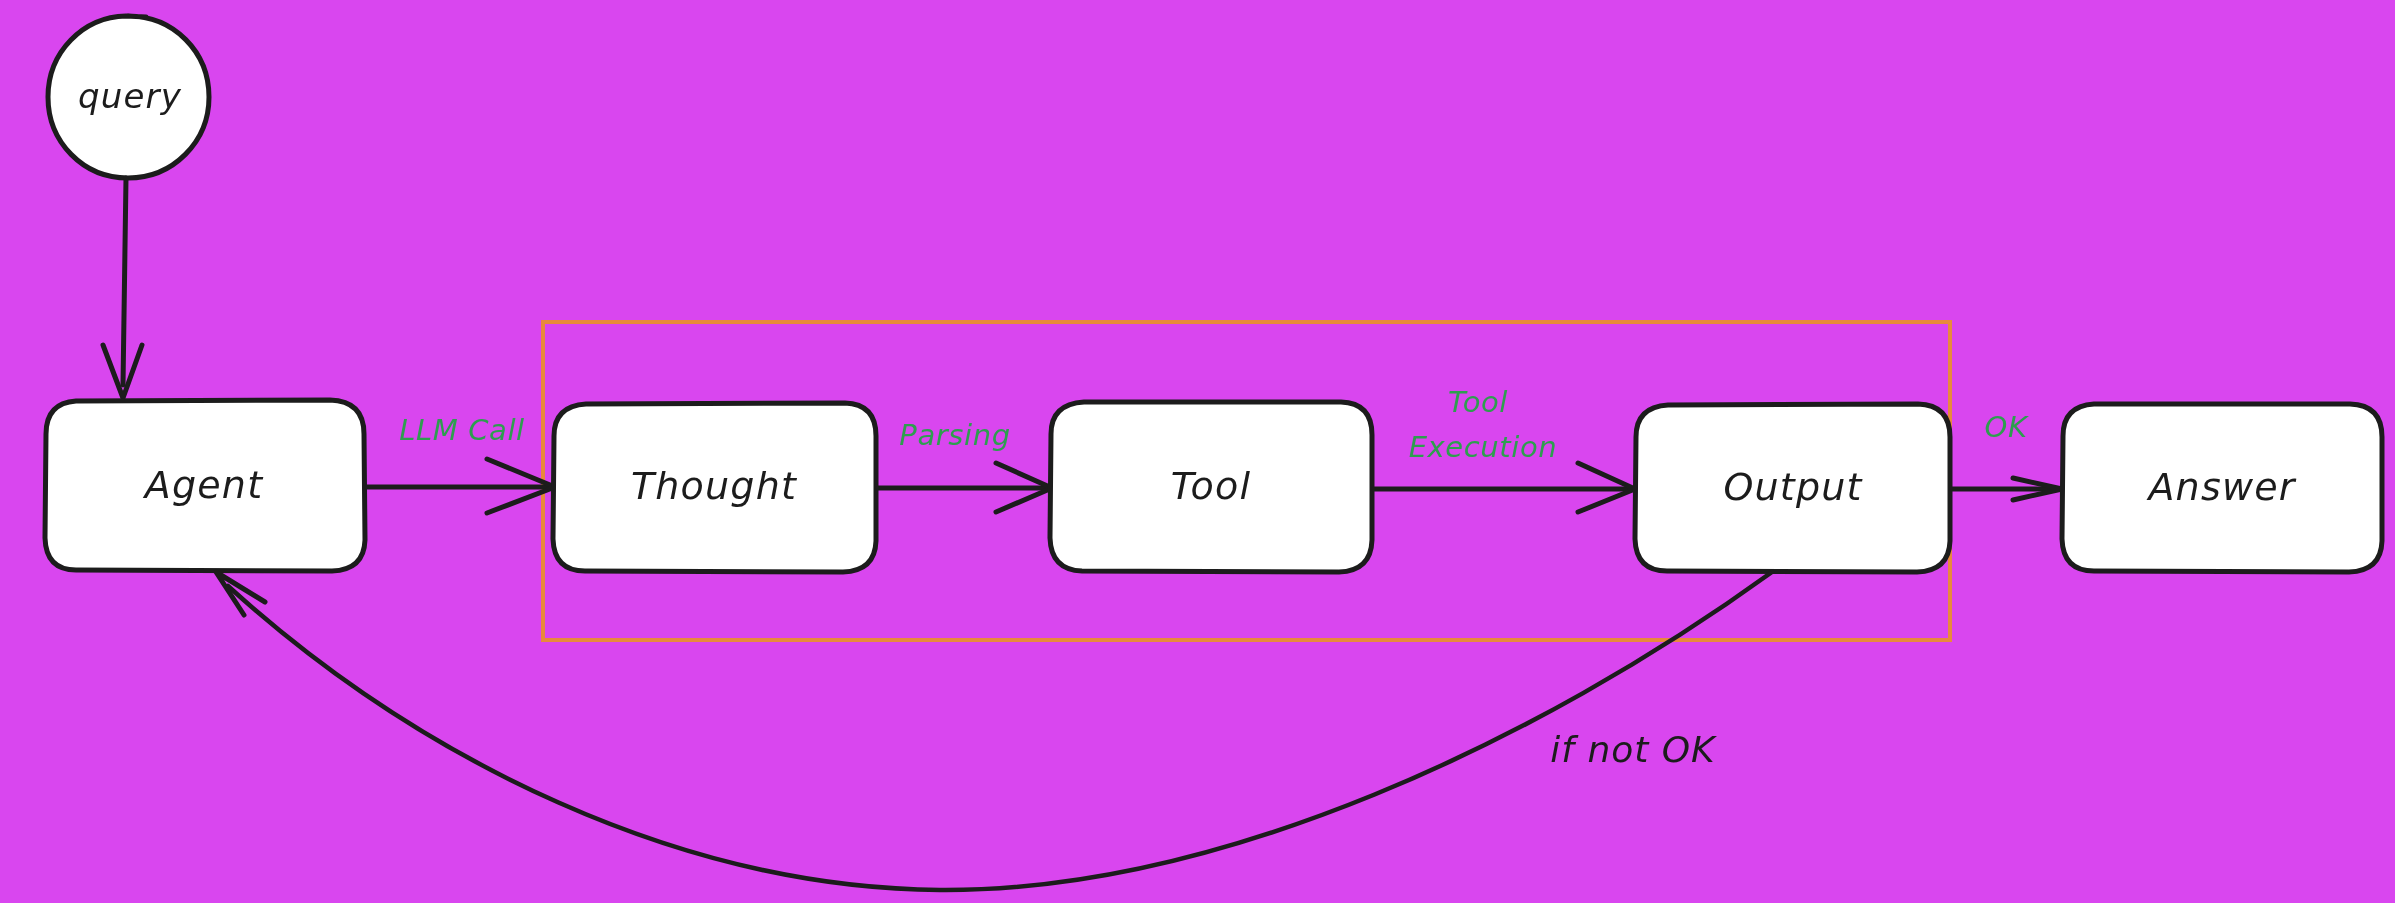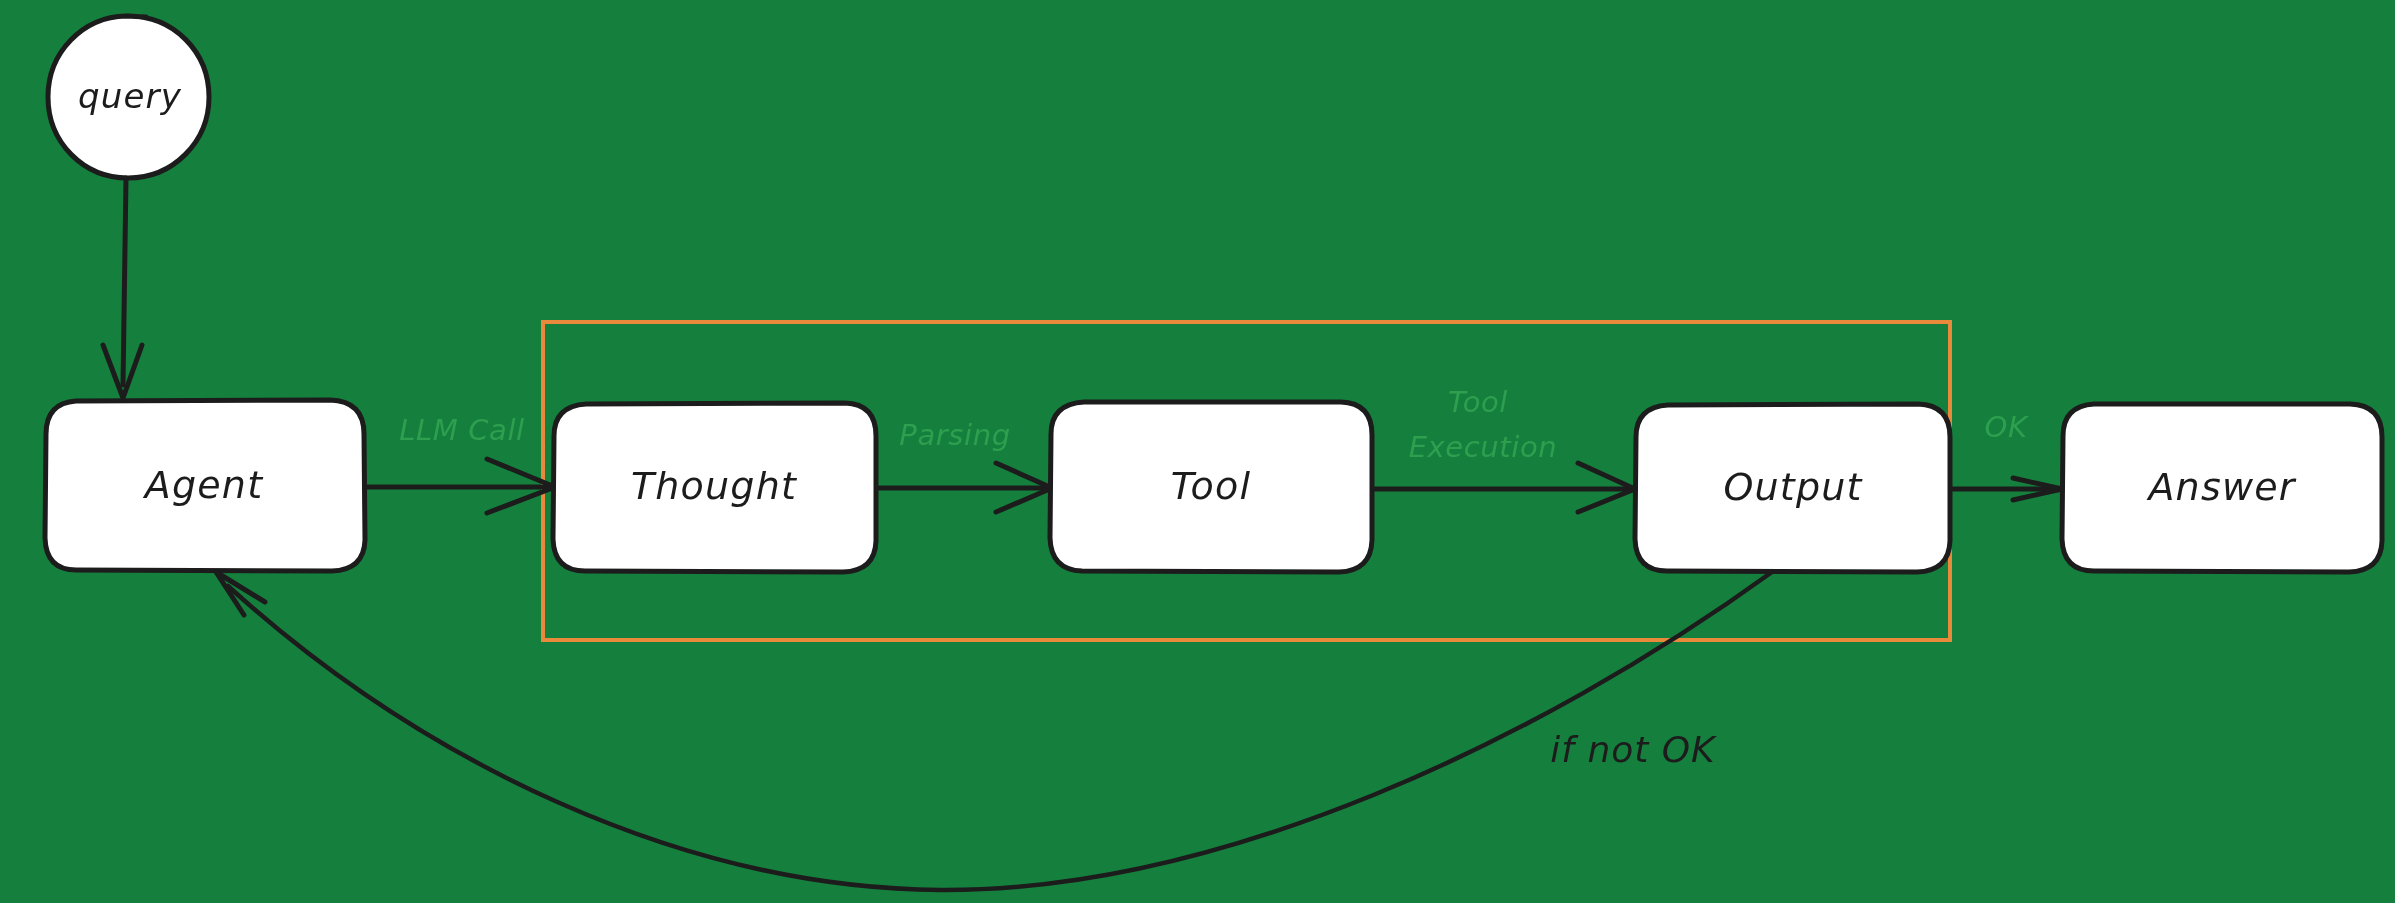--- a/index.html
+++ b/index.html
@@ -7,21 +7,21 @@
     padding: 0;
     background: #ffffff;
   }
   body {
     font-family: "DejaVu Sans", sans-serif;
   }
   #canvas {
     position: relative;
     width: 2395px;
     height: 903px;
-    background: #15803d;
+    background: #d946ef;
     overflow: hidden;
     text-align: center;
   }
   #diagram-svg {
     position: absolute;
     left: 0;
     top: 0;
     width: 2395px;
     height: 903px;
   }

